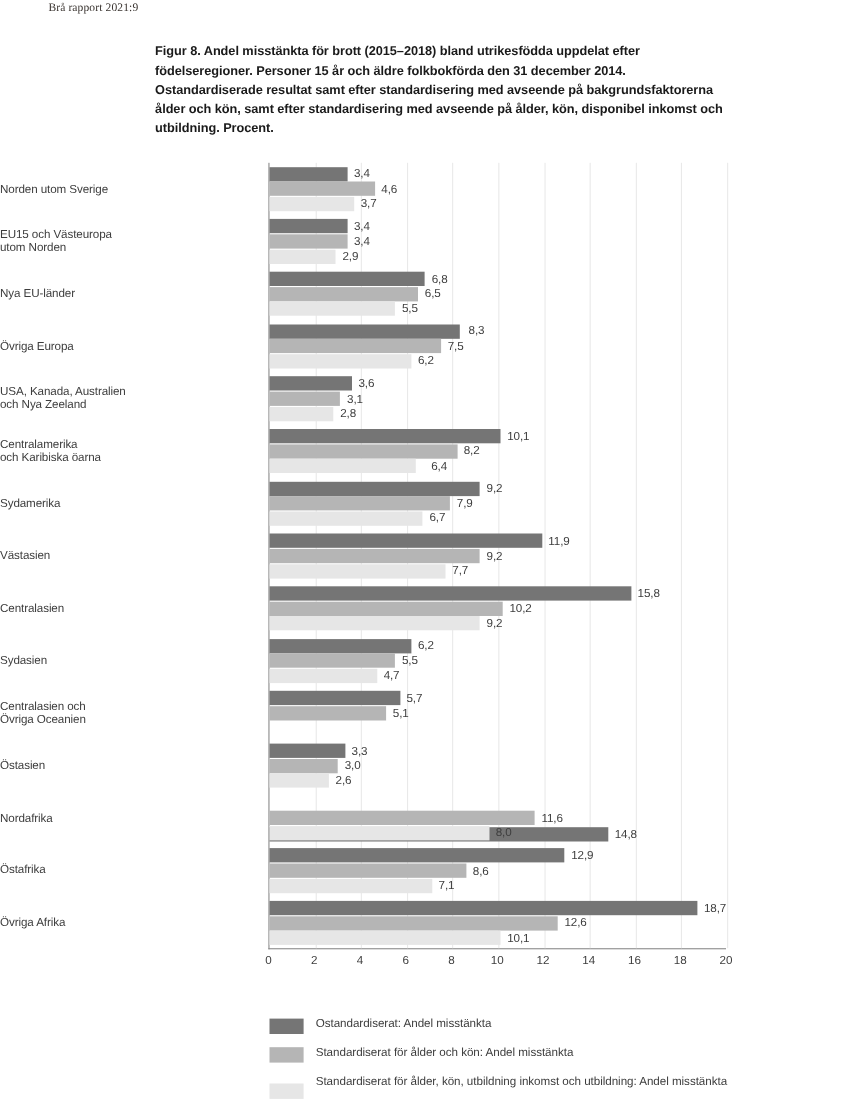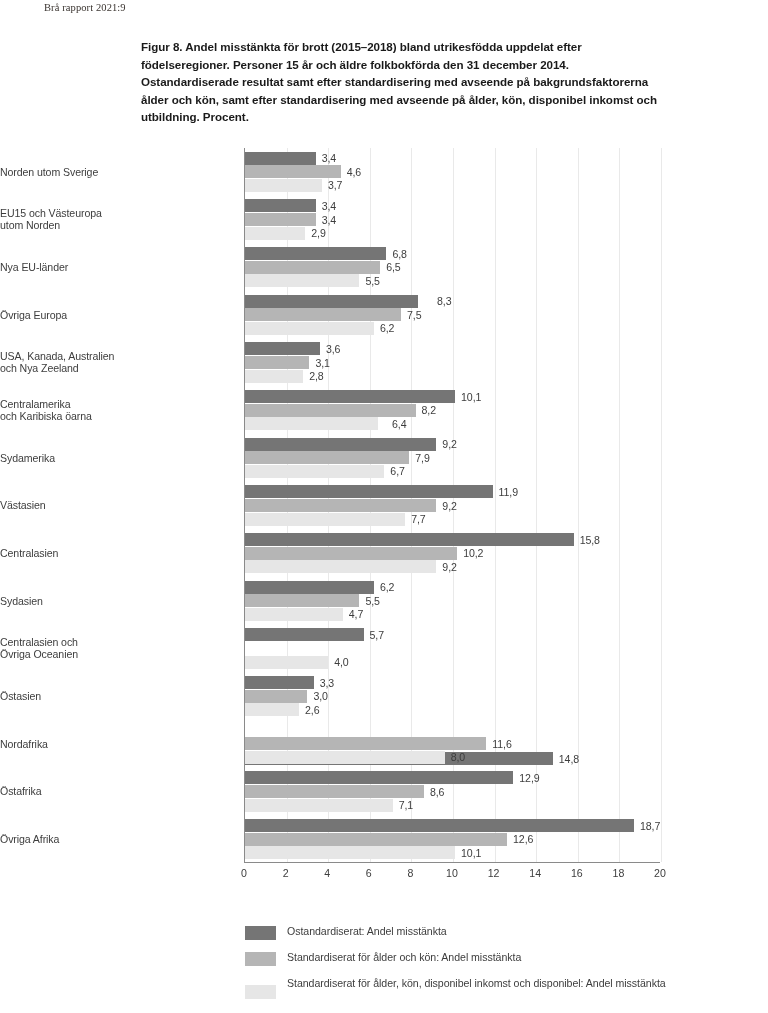--- a/index.html
+++ b/index.html
@@ -214,21 +214,21 @@
         <div class="bar-row" style="top: 112.667px; right: 0px;">
           <div class="bar" style="width: 135.2px; background: rgb(181, 181, 181);"></div>
           <div class="bar-value" style="left: 141.2px;">6,5</div>
         </div>
         <div class="bar-row" style="top: 126.267px; right: 0px;">
           <div class="bar" style="width: 114.4px; background: rgb(230, 230, 230);"></div>
           <div class="bar-value" style="left: 120.4px;">5,5</div>
         </div>
         <div class="bar-row" style="top: 146.733px; right: 0px;">
           <div class="bar" style="width: 172.64px; background: rgb(117, 117, 117);"></div>
-          <div class="bar-value" style="left: 192px;">8,3</div>
+          <div class="bar-value" style="left: 181px;">8,3</div>
         </div>
         <div class="bar-row" style="top: 160.333px; right: 0px;">
           <div class="bar" style="width: 156px; background: rgb(181, 181, 181);"></div>
           <div class="bar-value" style="left: 162px;">7,5</div>
         </div>
         <div class="bar-row" style="top: 173.933px; right: 0px;">
           <div class="bar" style="width: 128.96px; background: rgb(230, 230, 230);"></div>
           <div class="bar-value" style="left: 134.96px;">6,2</div>
         </div>
         <div class="bar-row" style="top: 194.4px; right: 0px;">
@@ -300,23 +300,23 @@
           <div class="bar-value" style="left: 120.4px;">5,5</div>
         </div>
         <div class="bar-row" style="top: 459.933px; right: 0px;">
           <div class="bar" style="width: 97.76px; background: rgb(230, 230, 230);"></div>
           <div class="bar-value" style="left: 103.76px;">4,7</div>
         </div>
         <div class="bar-row" style="top: 480.4px; right: 0px;">
           <div class="bar" style="width: 118.56px; background: rgb(117, 117, 117);"></div>
           <div class="bar-value" style="left: 124.56px;">5,7</div>
         </div>
-        <div class="bar-row" style="top: 507.6px; right: 0px;">
-          <div class="bar" style="width: 83.2px; background: rgb(230, 230, 230);"></div>
-          <div class="bar-value" style="left: 89.2px;">4,0</div>
+        <div class="bar-row" style="top: 494px; right: 0px;">
+          <div class="bar" style="width: 106.08px; background: rgb(181, 181, 181);"></div>
+          <div class="bar-value" style="left: 112.08px;">5,1</div>
         </div>
         <div class="bar-row" style="top: 528.067px; right: 0px;">
           <div class="bar" style="width: 68.64px; background: rgb(117, 117, 117);"></div>
           <div class="bar-value" style="left: 74.64px;">3,3</div>
         </div>
         <div class="bar-row" style="top: 541.667px; right: 0px;">
           <div class="bar" style="width: 62.4px; background: rgb(181, 181, 181);"></div>
           <div class="bar-value" style="left: 68.4px;">3,0</div>
         </div>
         <div class="bar-row" style="top: 555.267px; right: 0px;">
@@ -379,17 +379,17 @@
       <div class="legend-item">
         <div class="legend-swatch" style="background: rgb(117, 117, 117);"></div>
         <div class="legend-label">Ostandardiserat: Andel misstänkta</div>
       </div>
       <div class="legend-item">
         <div class="legend-swatch" style="background: rgb(181, 181, 181);"></div>
         <div class="legend-label">Standardiserat för ålder och kön: Andel misstänkta</div>
       </div>
       <div class="legend-item two-line">
         <div class="legend-swatch" style="background: rgb(230, 230, 230);"></div>
-        <div class="legend-label">Standardiserat för ålder, kön, disponibel inkomst och disponibel: Andel misstänkta</div>
+        <div class="legend-label">Standardiserat för ålder, kön, utbildning inkomst och utbildning: Andel misstänkta</div>
       </div>
     </div>
 
 </div>
 
 </body></html>

